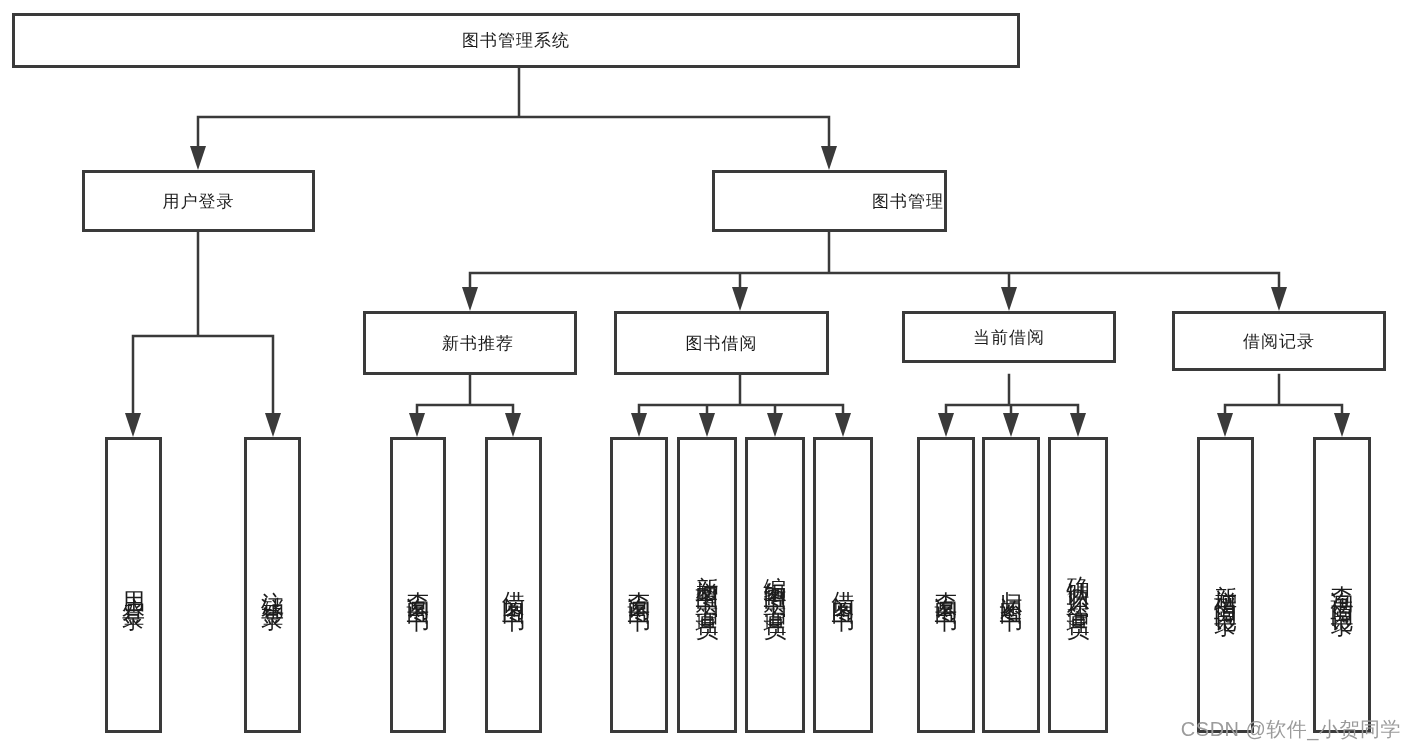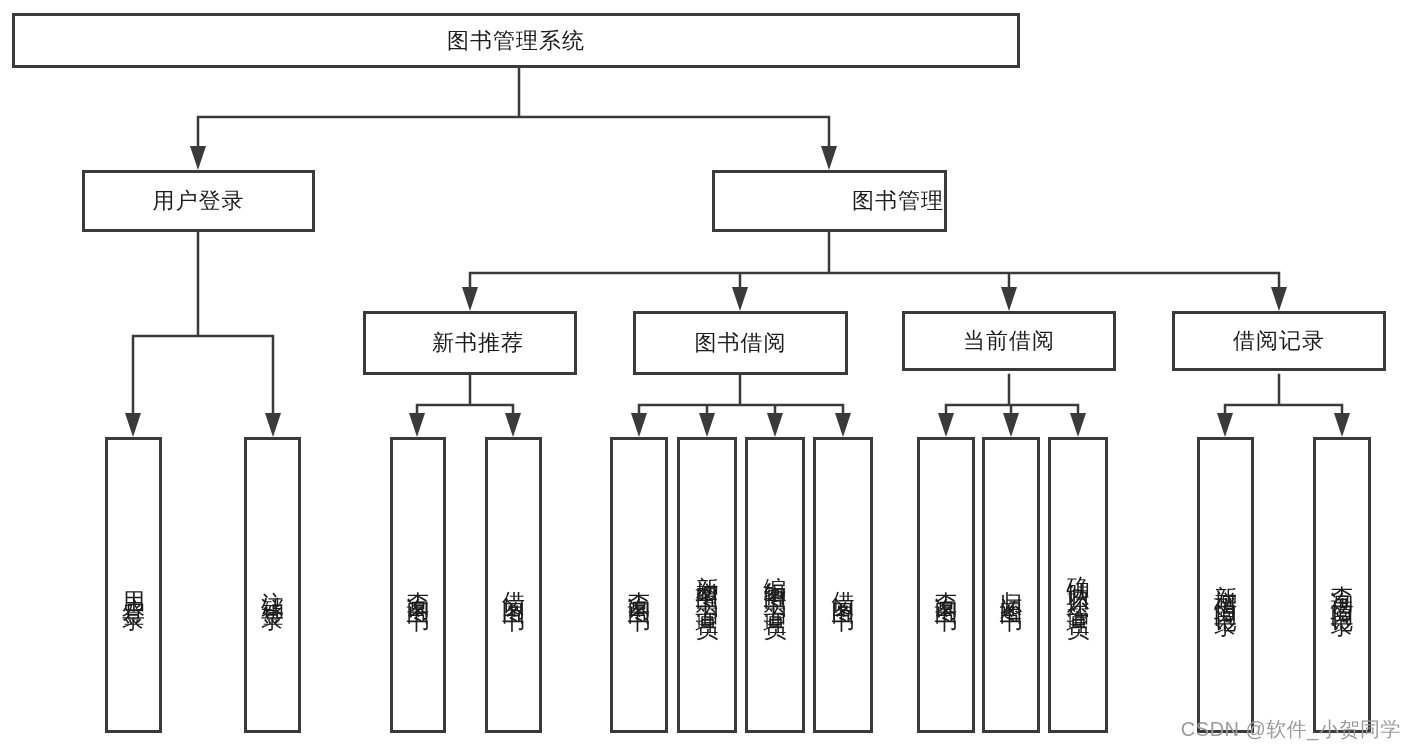--- a/index.html
+++ b/index.html
@@ -29,21 +29,21 @@
     box-sizing: border-box;
     background: #ffffff;
     border: 3px solid var(--box-border, #3a3a3a);
     display: flex;
     align-items: center;
     justify-content: center;
     color: var(--text, #1c1c1c);
     z-index: 2;
   }
   .hlabel {
-    font-size: 22px;
+    font-size: 17px;
     letter-spacing: 1px;
     white-space: nowrap;
   }
   .vlabel {
     writing-mode: vertical-rl;
     text-orientation: mixed;
     font-size: 23px;
     letter-spacing: 6px;
     line-height: 1;
     white-space: nowrap;
@@ -103,24 +103,24 @@
   <div class="node" style="left:82px; top:170px; width:233px; height:62px;">
     <span class="hlabel">用户登录</span>
   </div>
   <div class="node" style="left:712px; top:170px; width:235px; height:62px;justify-content:flex-end;">
     <span class="hlabel">图书管理</span>
   </div>
 
   <div class="node" style="left:363px; top:311px; width:214px; height:64px;padding-left:16px;">
     <span class="hlabel">新书推荐</span>
   </div>
-  <div class="node" style="left:633px; top:311px; width:215px; height:64px;">
+  <div class="node" style="left:614px; top:311px; width:215px; height:64px;">
     <span class="hlabel">图书借阅</span>
   </div>
-  <div class="node" style="left:902px; top:311px; width:214px; height:60px;">
+  <div class="node" style="left:902px; top:311px; width:214px; height:52px;">
     <span class="hlabel">当前借阅</span>
   </div>
   <div class="node" style="left:1172px; top:311px; width:214px; height:60px;">
     <span class="hlabel">借阅记录</span>
   </div>
 
   <div class="node" style="left:105px; top:437px; width:57px; height:296px;">
     <span class="vlabel">用户登录</span>
   </div>
   <div class="node" style="left:244px; top:437px; width:57px; height:296px;">

